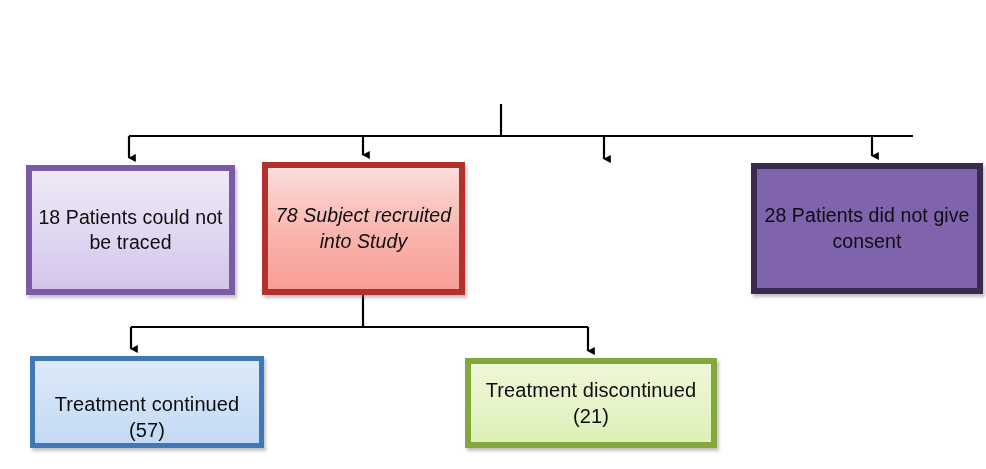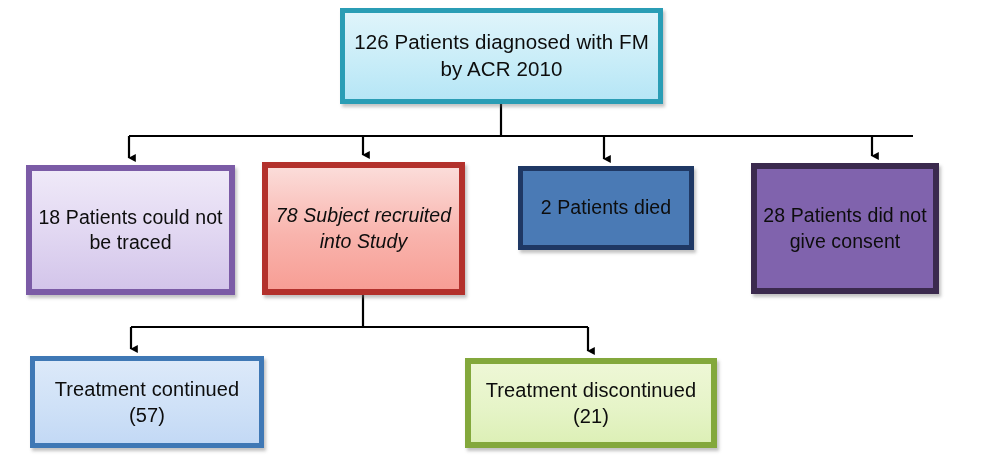--- a/index.html
+++ b/index.html
@@ -56,34 +56,35 @@
     font-style: italic;
   }
   #node-died {
     left: 518px; top: 166px; width: 176px; height: 84px;
     border: 5px solid #1f3864;
     background: #4a7ab5;
     font-size: 19.5px;
     box-shadow: 2px 3px 3px rgba(120,120,120,0.45);
   }
   #node-no-consent {
-    left: 751px; top: 163px; width: 188px; height: 131px;
+    left: 751px; top: 163px; width: 232px; height: 131px;
     border: 6px solid #3b2a4e;
     background: #8063ad;
     font-size: 19.5px;
     box-shadow: 2px 3px 3px rgba(120,120,120,0.45);
   }
 
   
   #node-continued {
     left: 30px; top: 356px; width: 234px; height: 92px;
     border: 5px solid #3f78b5;
     background: linear-gradient(180deg, #dce9f9 0%, #cfe1f7 55%, #c3d9f5 100%);
     font-size: 20px;
     box-shadow: 2px 3px 3px rgba(120,120,120,0.45);
+    align-items: flex-end;
   }
   #node-discontinued {
     left: 465px; top: 358px; width: 252px; height: 90px;
     border: 6px solid #83a83c;
     background: linear-gradient(180deg, #eef7d6 0%, #e6f4c8 55%, #ddf0b7 100%);
     font-size: 20px;
     box-shadow: 2px 3px 3px rgba(120,120,120,0.45);
   }
 
   
@@ -116,35 +117,29 @@
     </g>
 
     <g stroke="#000000" stroke-width="2.2" fill="none">
       <path d="M363,295 L363,327"></path>
       <path d="M131,327 L588,327"></path>
       <path d="M131,327 L131,349" marker-end="url(#arrowhead)"></path>
       <path d="M588,327 L588,351" marker-end="url(#arrowhead)"></path>
     </g>
   </svg>
 
-  <div class="node" id="node-diagnosed">
-    <span class="label">126 Patients diagnosed with FM by   ACR 2010</span>
-  </div>
 
   <div class="node" id="node-not-traced">
     <span class="label">18 Patients could not be traced</span>
   </div>
 
   <div class="node" id="node-recruited">
     <span class="label">78 Subject recruited into Study</span>
   </div>
 
-  <div class="node" id="node-died">
-    <span class="label">2 Patients died</span>
-  </div>
 
   <div class="node" id="node-no-consent">
     <span class="label">28 Patients did not give consent</span>
   </div>
 
   <div class="node" id="node-continued">
     <span class="label">Treatment continued (57)</span>
   </div>
 
   <div class="node" id="node-discontinued">

